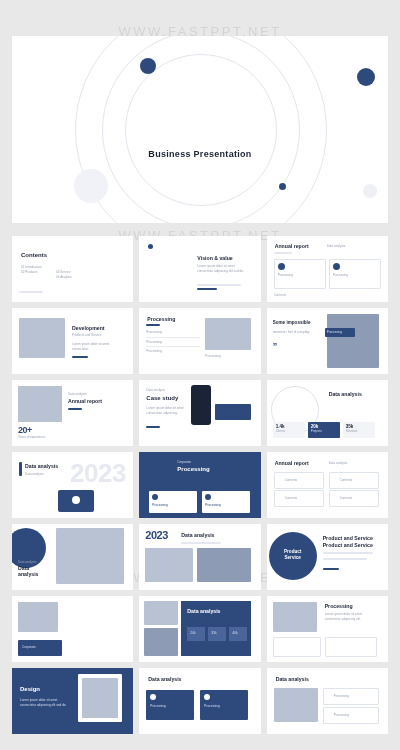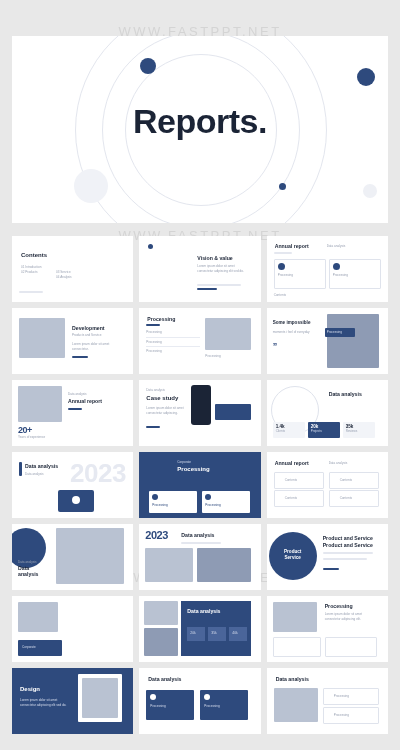--- a/index.html
+++ b/index.html
@@ -114,21 +114,21 @@
 
   <div class="hero">
     <div class="ring r1"></div>
     <div class="ring r2"></div>
     <div class="ring r3"></div>
     <div class="dot d1"></div>
     <div class="dot d2"></div>
     <div class="dot d3"></div>
     <div class="dot d4"></div>
     <div class="dot d5"></div>
-    <div class="hero-title">Reports.</div>
+    <div class="hero-sub">Business Presentation</div>
   </div>
 
   <div class="grid">
 
     <div class="slide">
       <div class="t mid" style="margin:10px 0 6px 2px">Contents</div>
       <div class="tiny" style="margin-left:2px">01   Introduction</div>
       <div class="tiny" style="margin-left:2px">02   Products</div>
       <div class="abs" style="left:44px;top:34px">
         <div class="tiny">03   Service</div>

